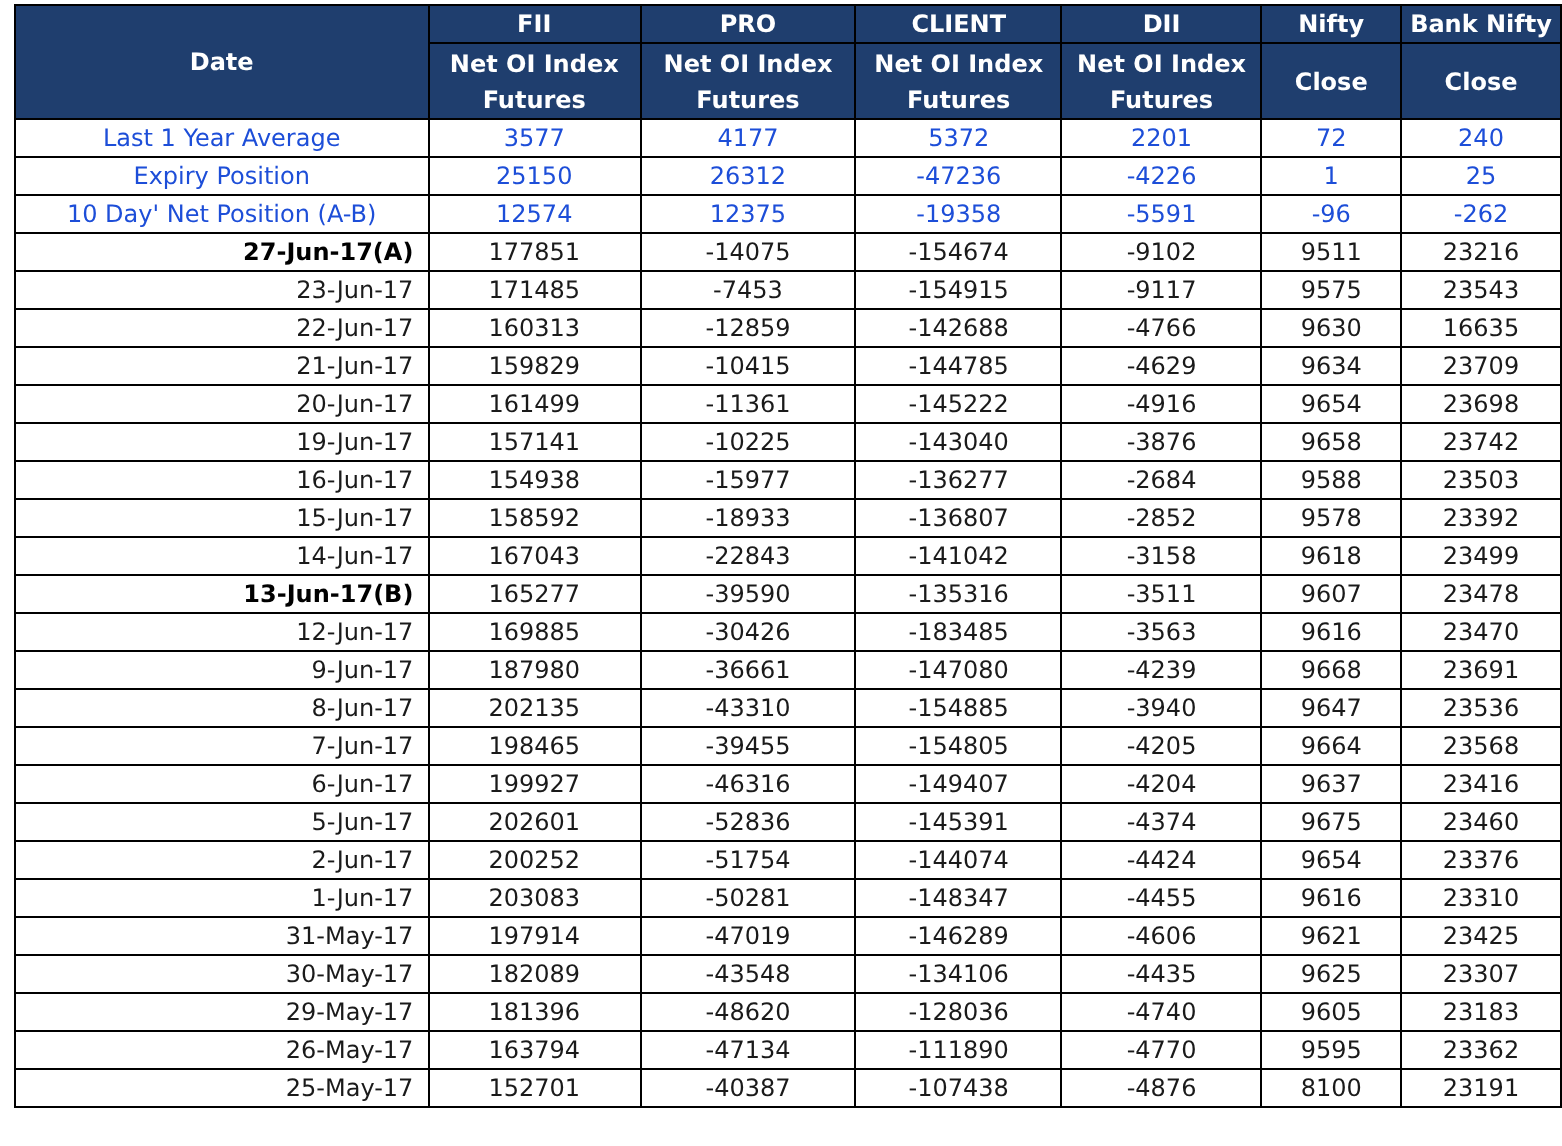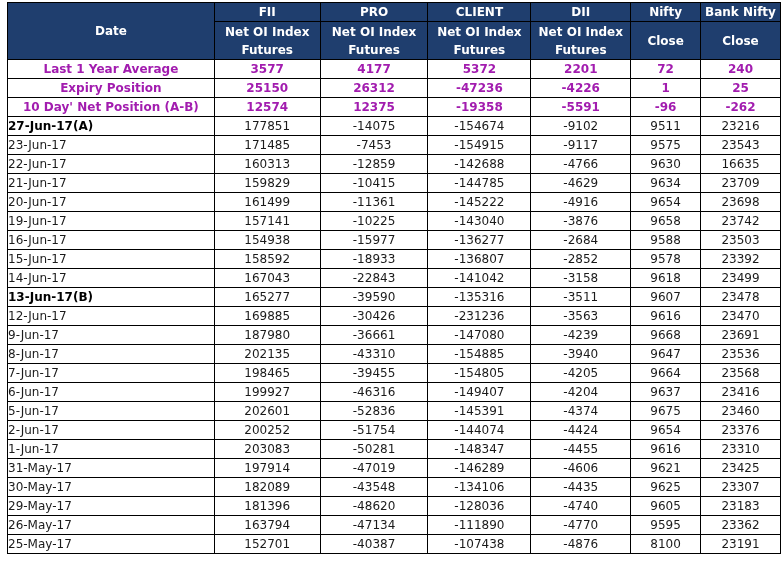--- a/index.html
+++ b/index.html
@@ -2,22 +2,22 @@
 <html><head>
 <meta charset="utf-8">
 <style>
   html, body { margin:0; padding:0; background:#ffffff; }
   body { width:781px; height:573px; overflow:hidden; position:relative; font-family:"DejaVu Sans", "Liberation Sans", sans-serif; }
   table { position:absolute; left:7px; top:2px; border-collapse:collapse; table-layout:fixed; }
   td, th { border:1px solid #000; padding:0 6px 0 0; height:18px; font-size:12px; line-height:18px; white-space:nowrap; overflow:hidden; }
   th { background:#1f3e6e; color:#ffffff; font-weight:bold; text-align:center; padding:0; }
   th.sub { height:37px; line-height:18px; }
   td { text-align:center; padding:0; color:#1a1a1a; }
-  td.date { text-align:left; padding-right:7px; }
-  tr.summary td { font-weight:bold; color:#a21caf; }
+  td.date { text-align:right; padding-right:7px; }
+  tr.summary td { font-weight:normal; color:#1d4ed8; }
   tr.summary td.date { text-align:center; padding-right:0; }
   td.bold { font-weight:bold; color:#000; }
 </style>
 </head>
 <body>
 
 <table>
   <colgroup>
     <col style="width:207px">
       <col style="width:106px">
@@ -161,21 +161,21 @@
         <td>-39590</td>
         <td>-135316</td>
         <td>-3511</td>
         <td>9607</td>
         <td>23478</td>
       </tr>
       <tr>
         <td class="date">12-Jun-17</td>
         <td>169885</td>
         <td>-30426</td>
-        <td>-231236</td>
+        <td>-183485</td>
         <td>-3563</td>
         <td>9616</td>
         <td>23470</td>
       </tr>
       <tr>
         <td class="date">9-Jun-17</td>
         <td>187980</td>
         <td>-36661</td>
         <td>-147080</td>
         <td>-4239</td>

